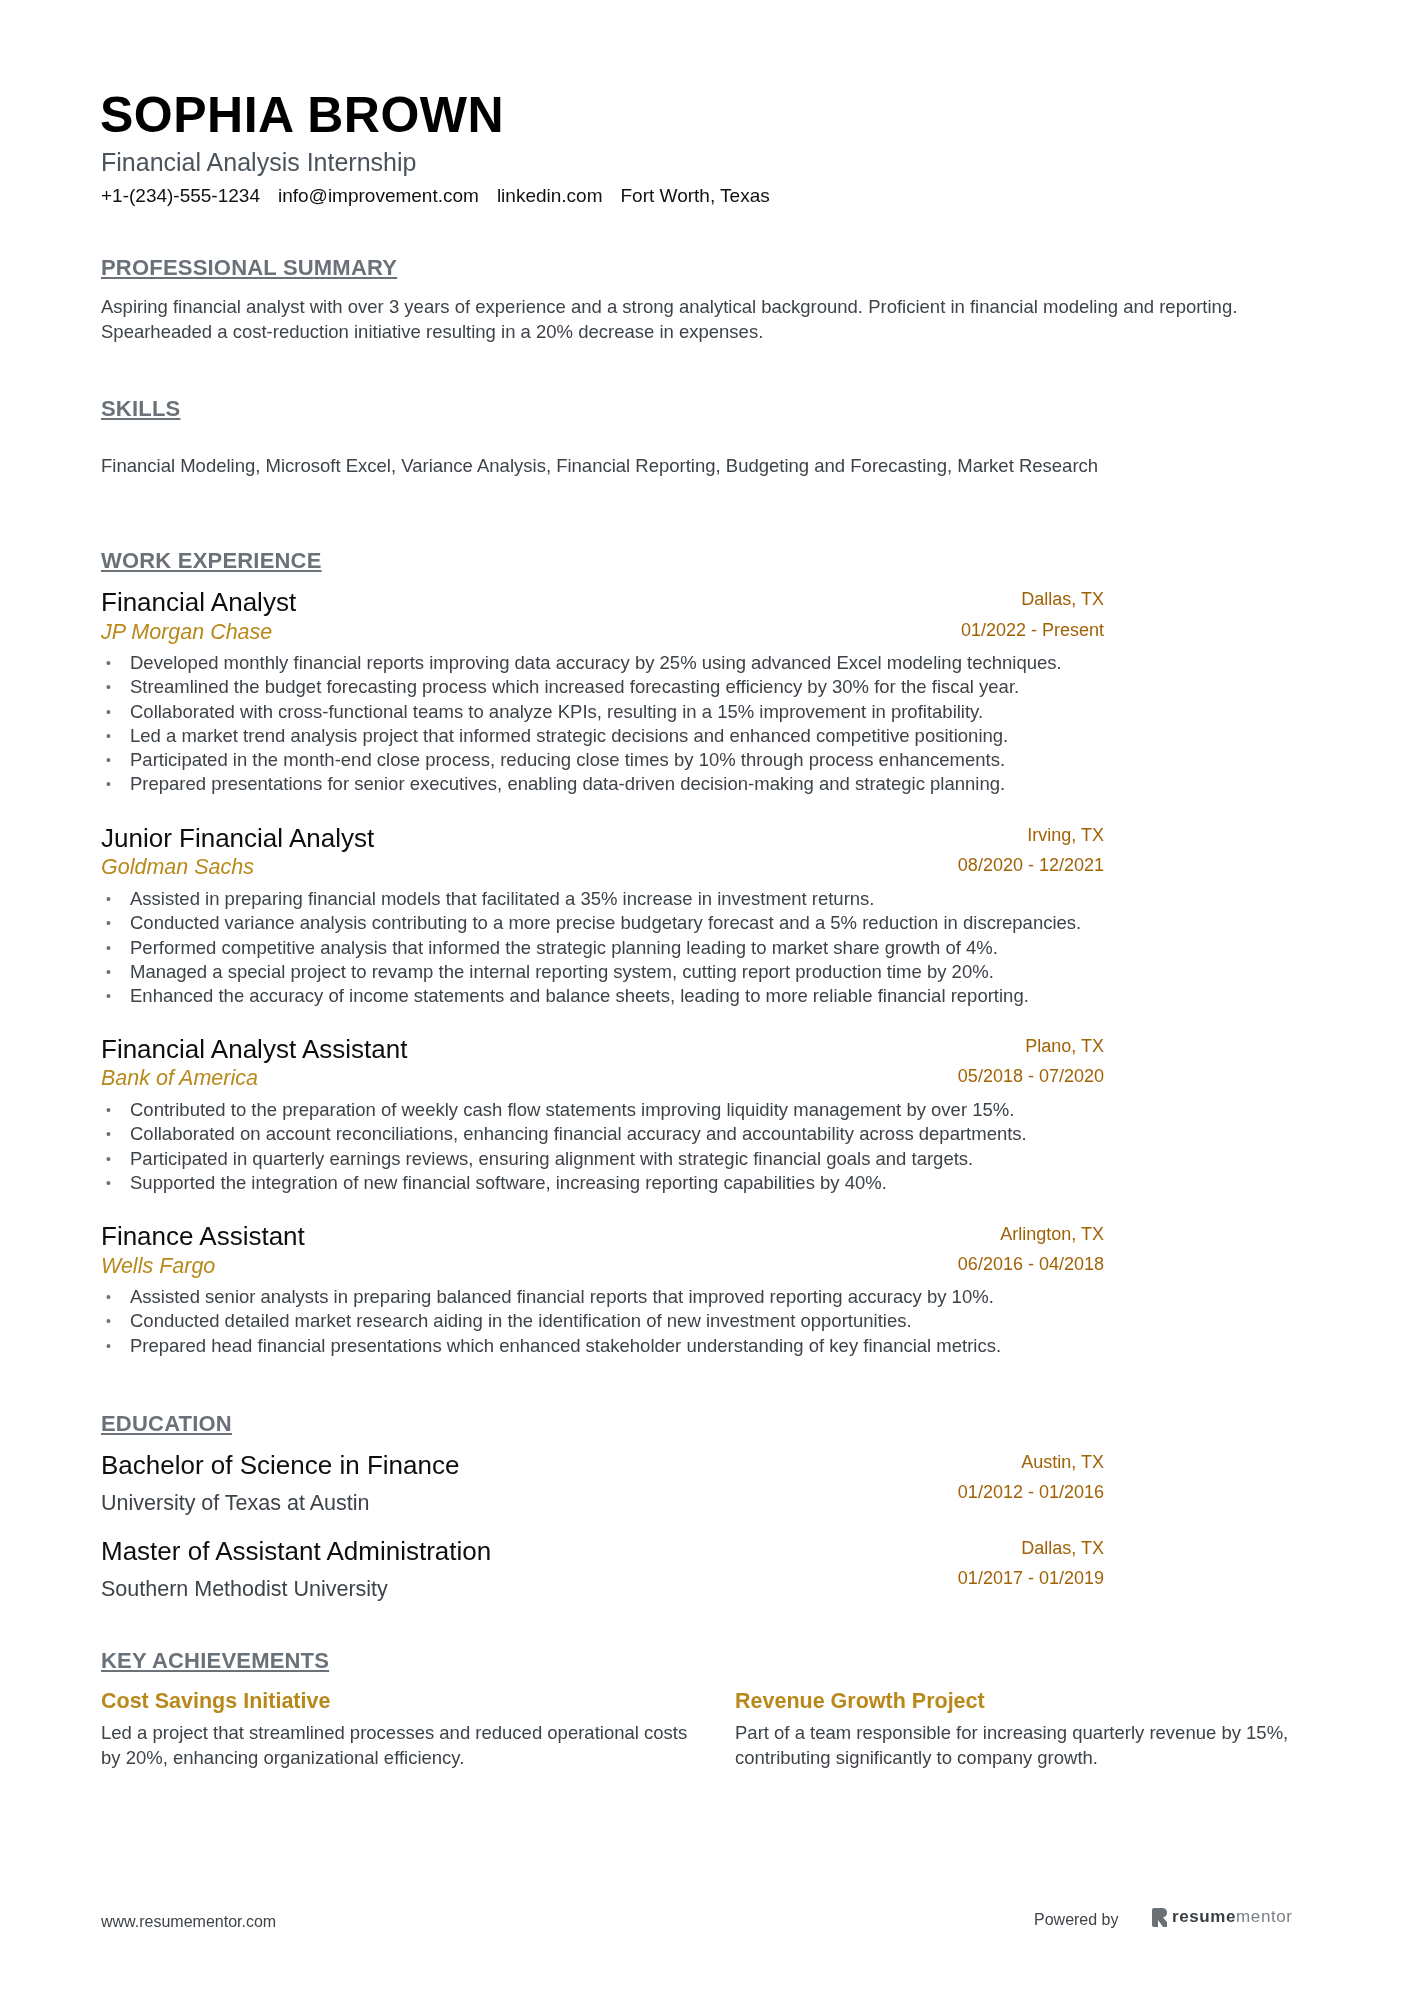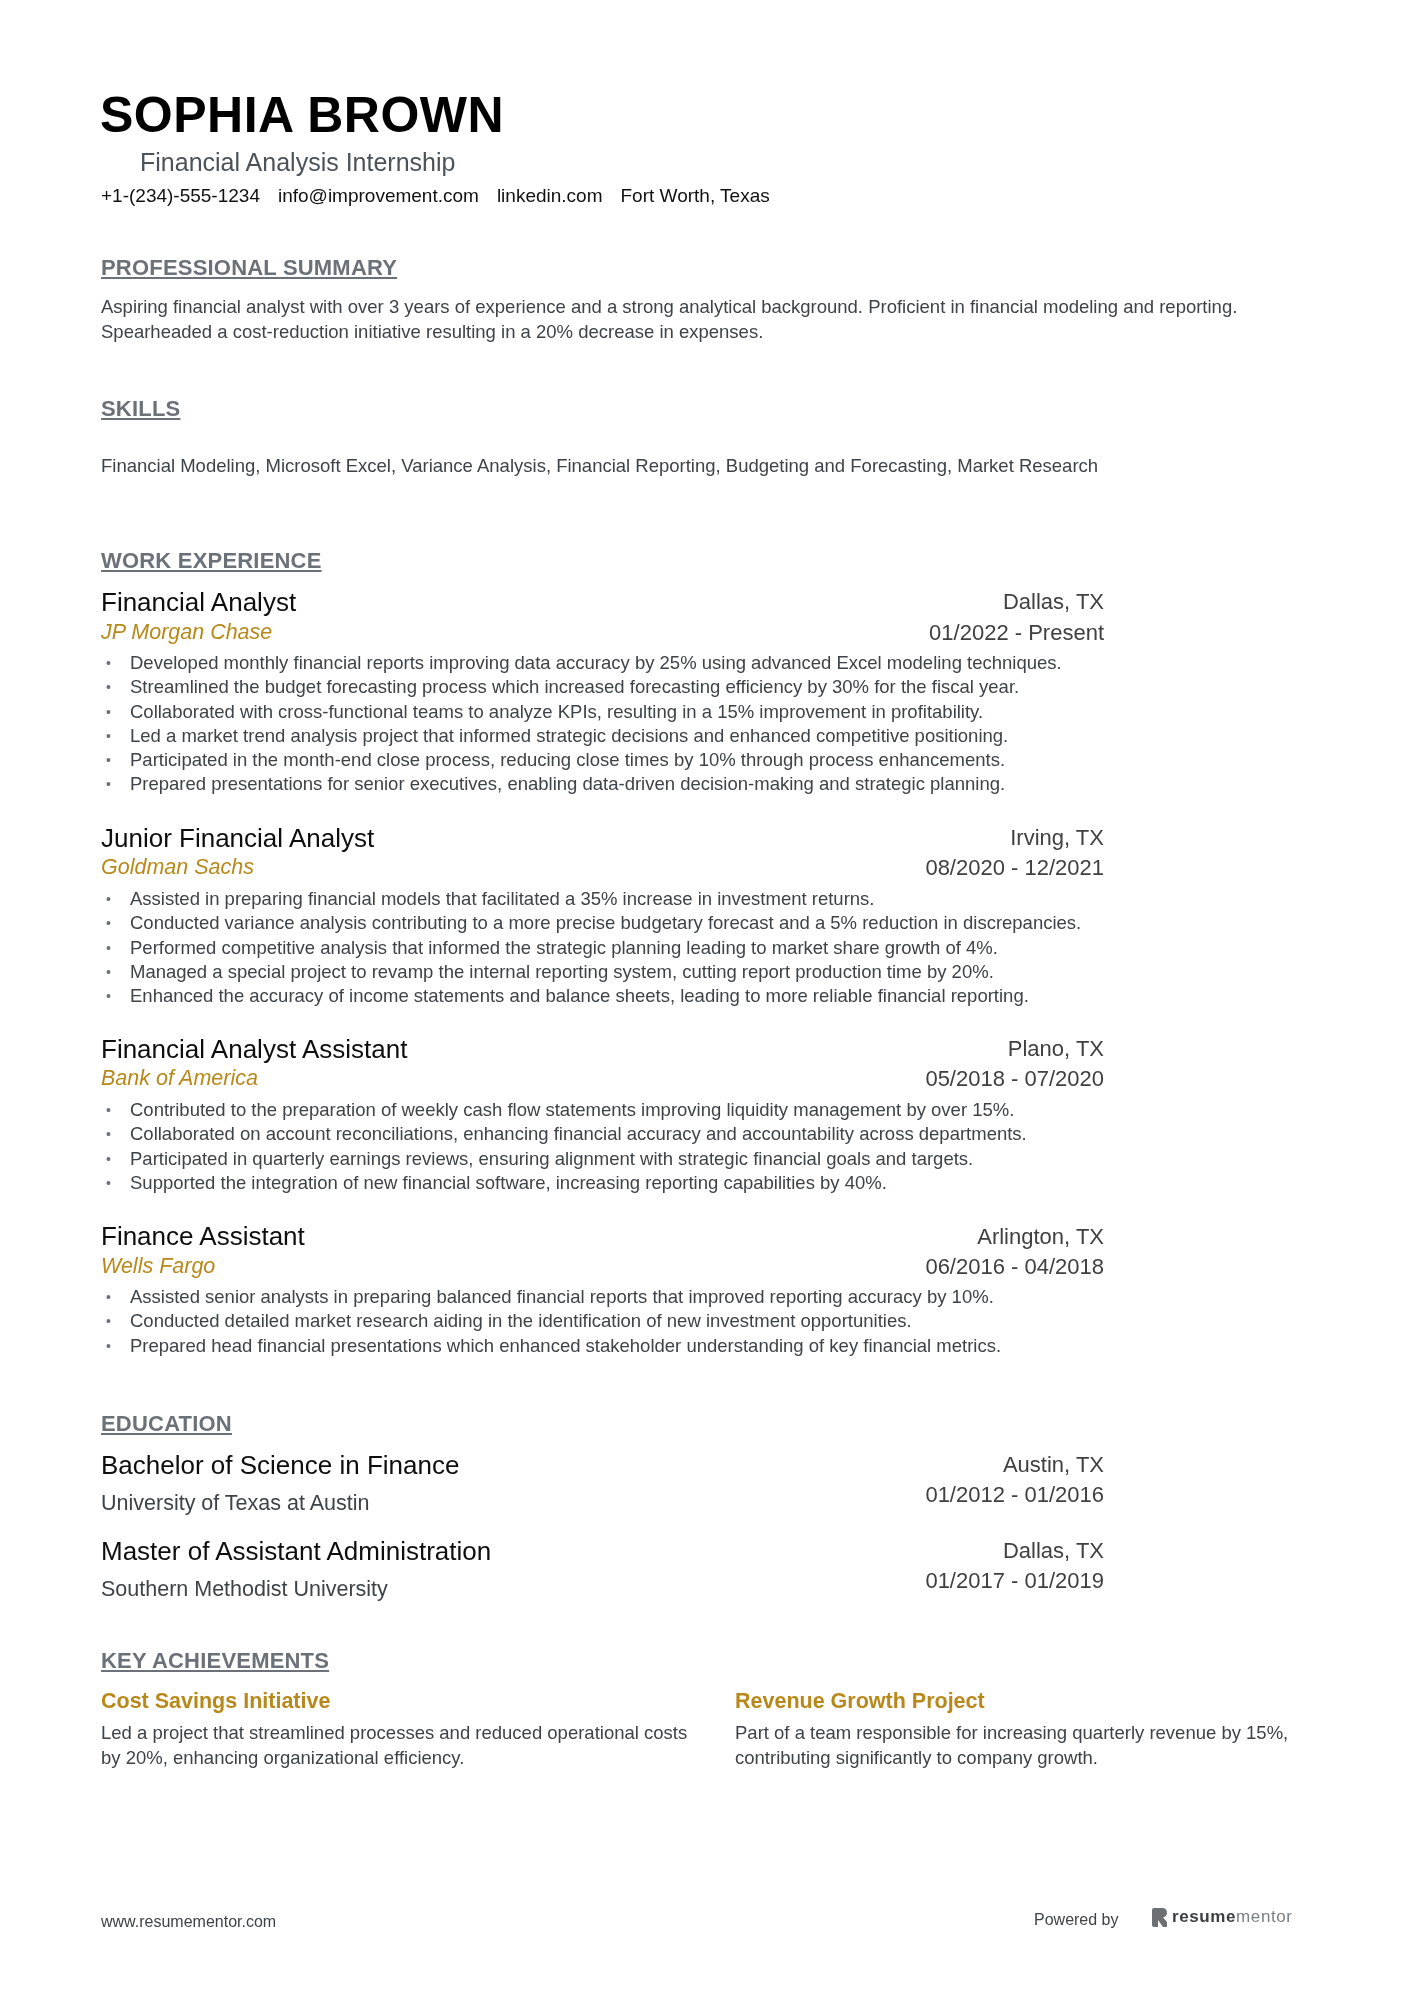--- a/index.html
+++ b/index.html
@@ -2,30 +2,30 @@
 <html><head>
 <meta charset="utf-8">
 <style>
   * { margin: 0; padding: 0; box-sizing: border-box; }
   html, body { width: 1410px; height: 1995px; background: #ffffff; }
   body { position: relative; font-family: "Liberation Sans", sans-serif; color: #3d4348; overflow: hidden; }
   .page { position: absolute; left: 0; top: 0; width: 1195px; height: 1995px; }
   .abs { position: absolute; white-space: nowrap; }
 
   .name { left: 100px; top: 86px; font-size: 50px; font-weight: bold; color: #000; letter-spacing: 0.5px; font-family: "Liberation Sans", sans-serif; }
-  .subtitle { left: 101px; top: 148px; font-size: 25px; color: #4b535a; margin-left: 39px; }
+  .subtitle { left: 101px; top: 148px; font-size: 25px; color: #4b535a; }
   .contacts { left: 101px; top: 185px; font-size: 19px; color: #111; display: flex; gap: 18px; text-align: center; }
 
   .section-h { left: 101px; font-size: 22px; font-weight: bold; color: #6b7178; letter-spacing: 0.2px; text-decoration: underline; }
 
   .para { left: 101px; width: 1218px; font-size: 18.5px; line-height: 24.5px; color: #3d4348; white-space: normal; }
 
   .job-title { left: 101px; font-size: 26px; color: #0e0e0e; }
   .company { left: 101px; font-size: 21.5px; color: #b8891a; font-style: italic; }
-  .right-meta { right: 91px; font-size: 22px; color: #404040; text-align: right; }
+  .right-meta { right: 91px; font-size: 18px; color: #a16207; text-align: right; }
 
   .bullets { left: 101px; list-style: none; }
   .bullets li { position: relative; padding-left: 29px; font-size: 18.5px; line-height: 24.3px; color: #3d4348; white-space: nowrap; }
   .bullets li .dot { position: absolute; left: 5px; top: 0; color: #6b7178; font-size: 14px; }
 
   .edu-school { left: 101px; font-size: 21.5px; color: #3d4348; margin-top: 8px; }
 
   .ach-title { font-size: 21.5px; font-weight: bold; color: #b8891a; }
   .ach-text { font-size: 18.5px; line-height: 24.5px; color: #3d4348; white-space: normal; width: 590px; }
 

